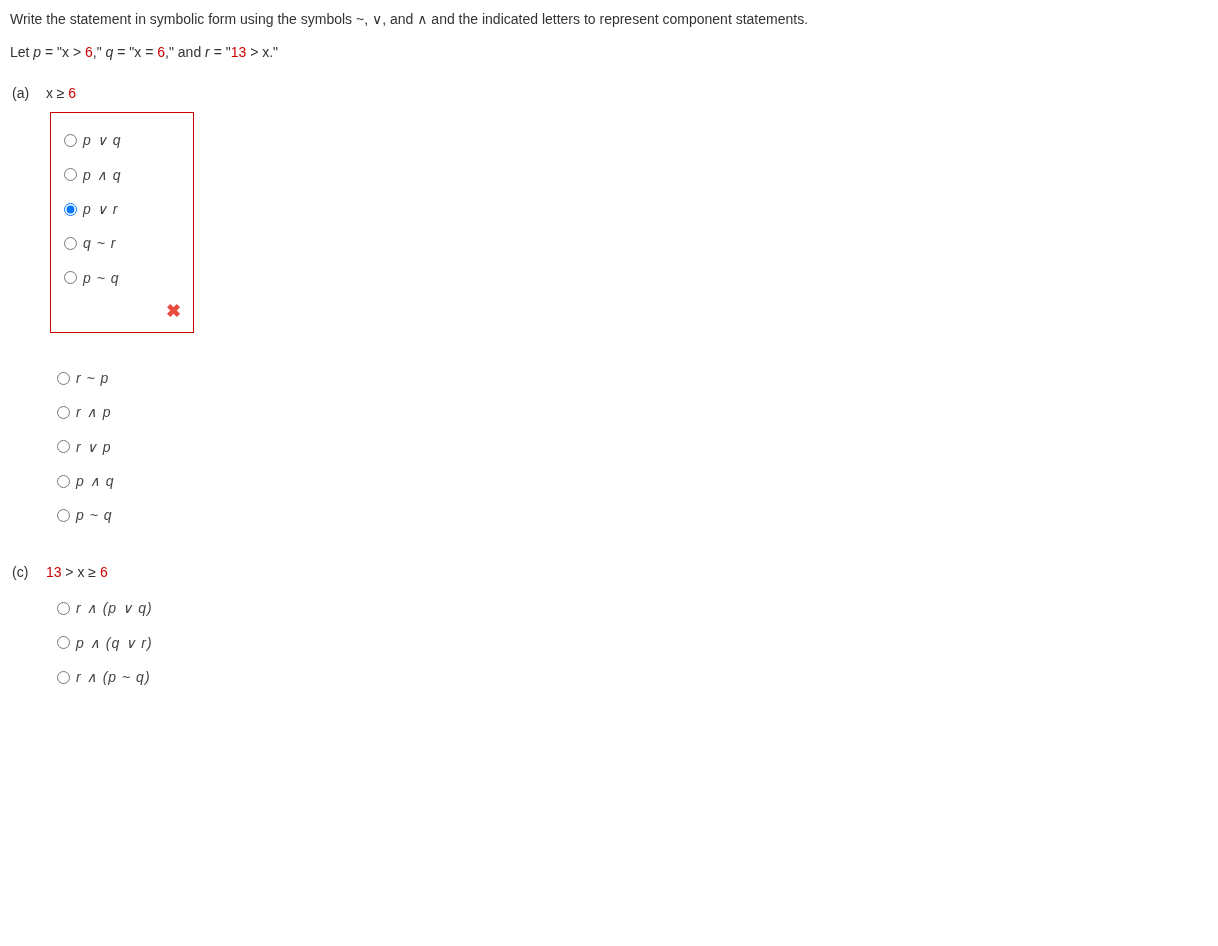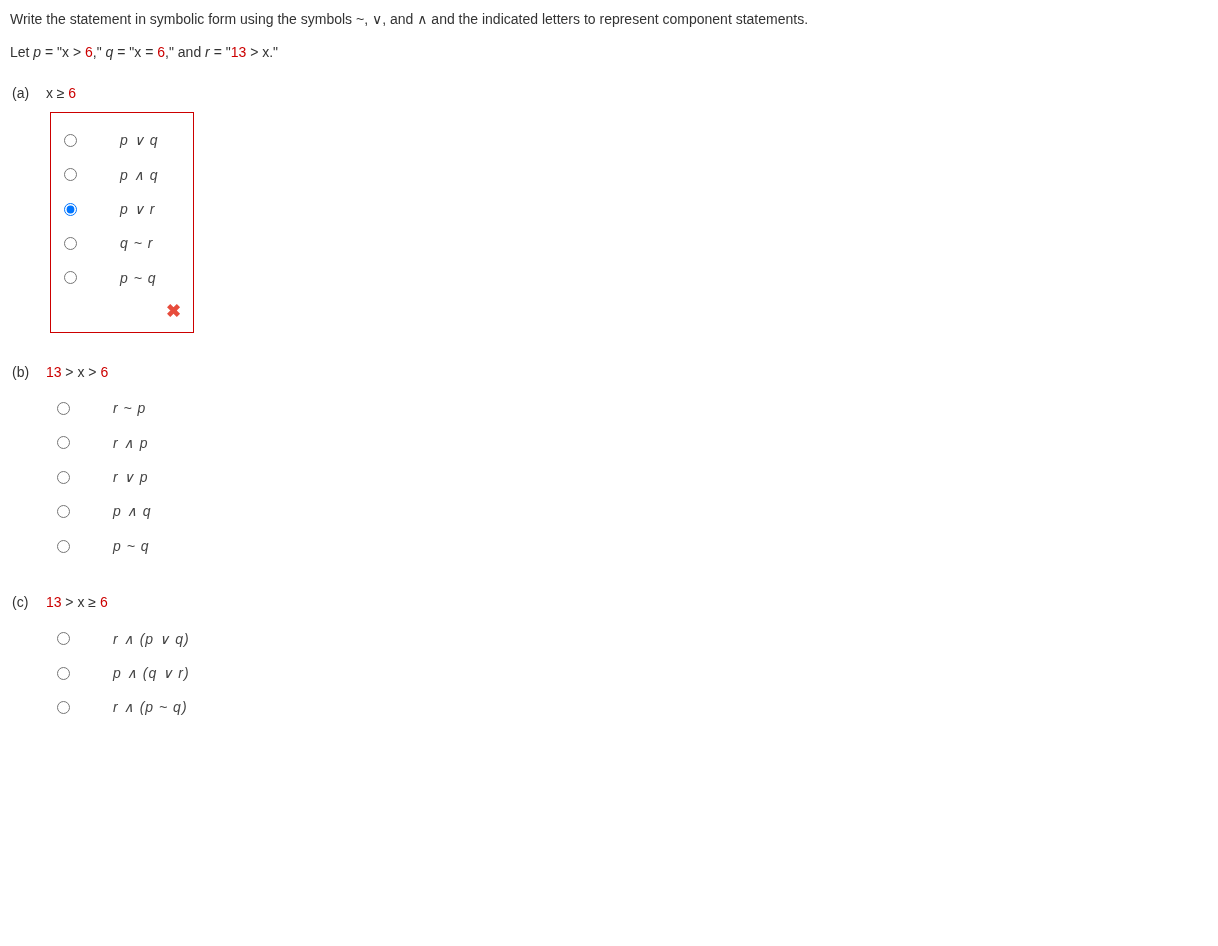--- a/index.html
+++ b/index.html
@@ -44,21 +44,20 @@
     align-items: center;
     justify-content: center;
   }
   input[type="radio"] {
     margin: 0;
   }
   .option-text {
     font-style: italic;
     color: #444;
     letter-spacing: 1px;
-    margin-left: 37px;
   }
   .boxed {
     border: 1px solid #cc0000;
     display: inline-block;
     padding: 10px 6px 6px 6px;
     min-width: 130px;
   }
   .x-mark-row {
     text-align: right;
     padding-right: 6px;
@@ -120,24 +119,20 @@
         <span class="option-text">p ~ q</span>
       </div>
       <div class="x-mark-row">
         <span class="x-mark">✖</span>
       </div>
     </div>
   </div>
 </div>
 
 <div class="part">
-  <div class="part-header">
-    <span class="part-label">(b)</span>
-    <span class="red">13</span><span> &gt; x &gt; </span><span class="red">6</span>
-  </div>
   <div class="options">
     <div class="option-row">
       <span class="radio-wrap">
           <input type="radio" name="qb" style="">
         </span>
       <span class="option-text">r ~ p</span>
     </div>
     <div class="option-row">
       <span class="radio-wrap">
           <input type="radio" name="qb" style="">

